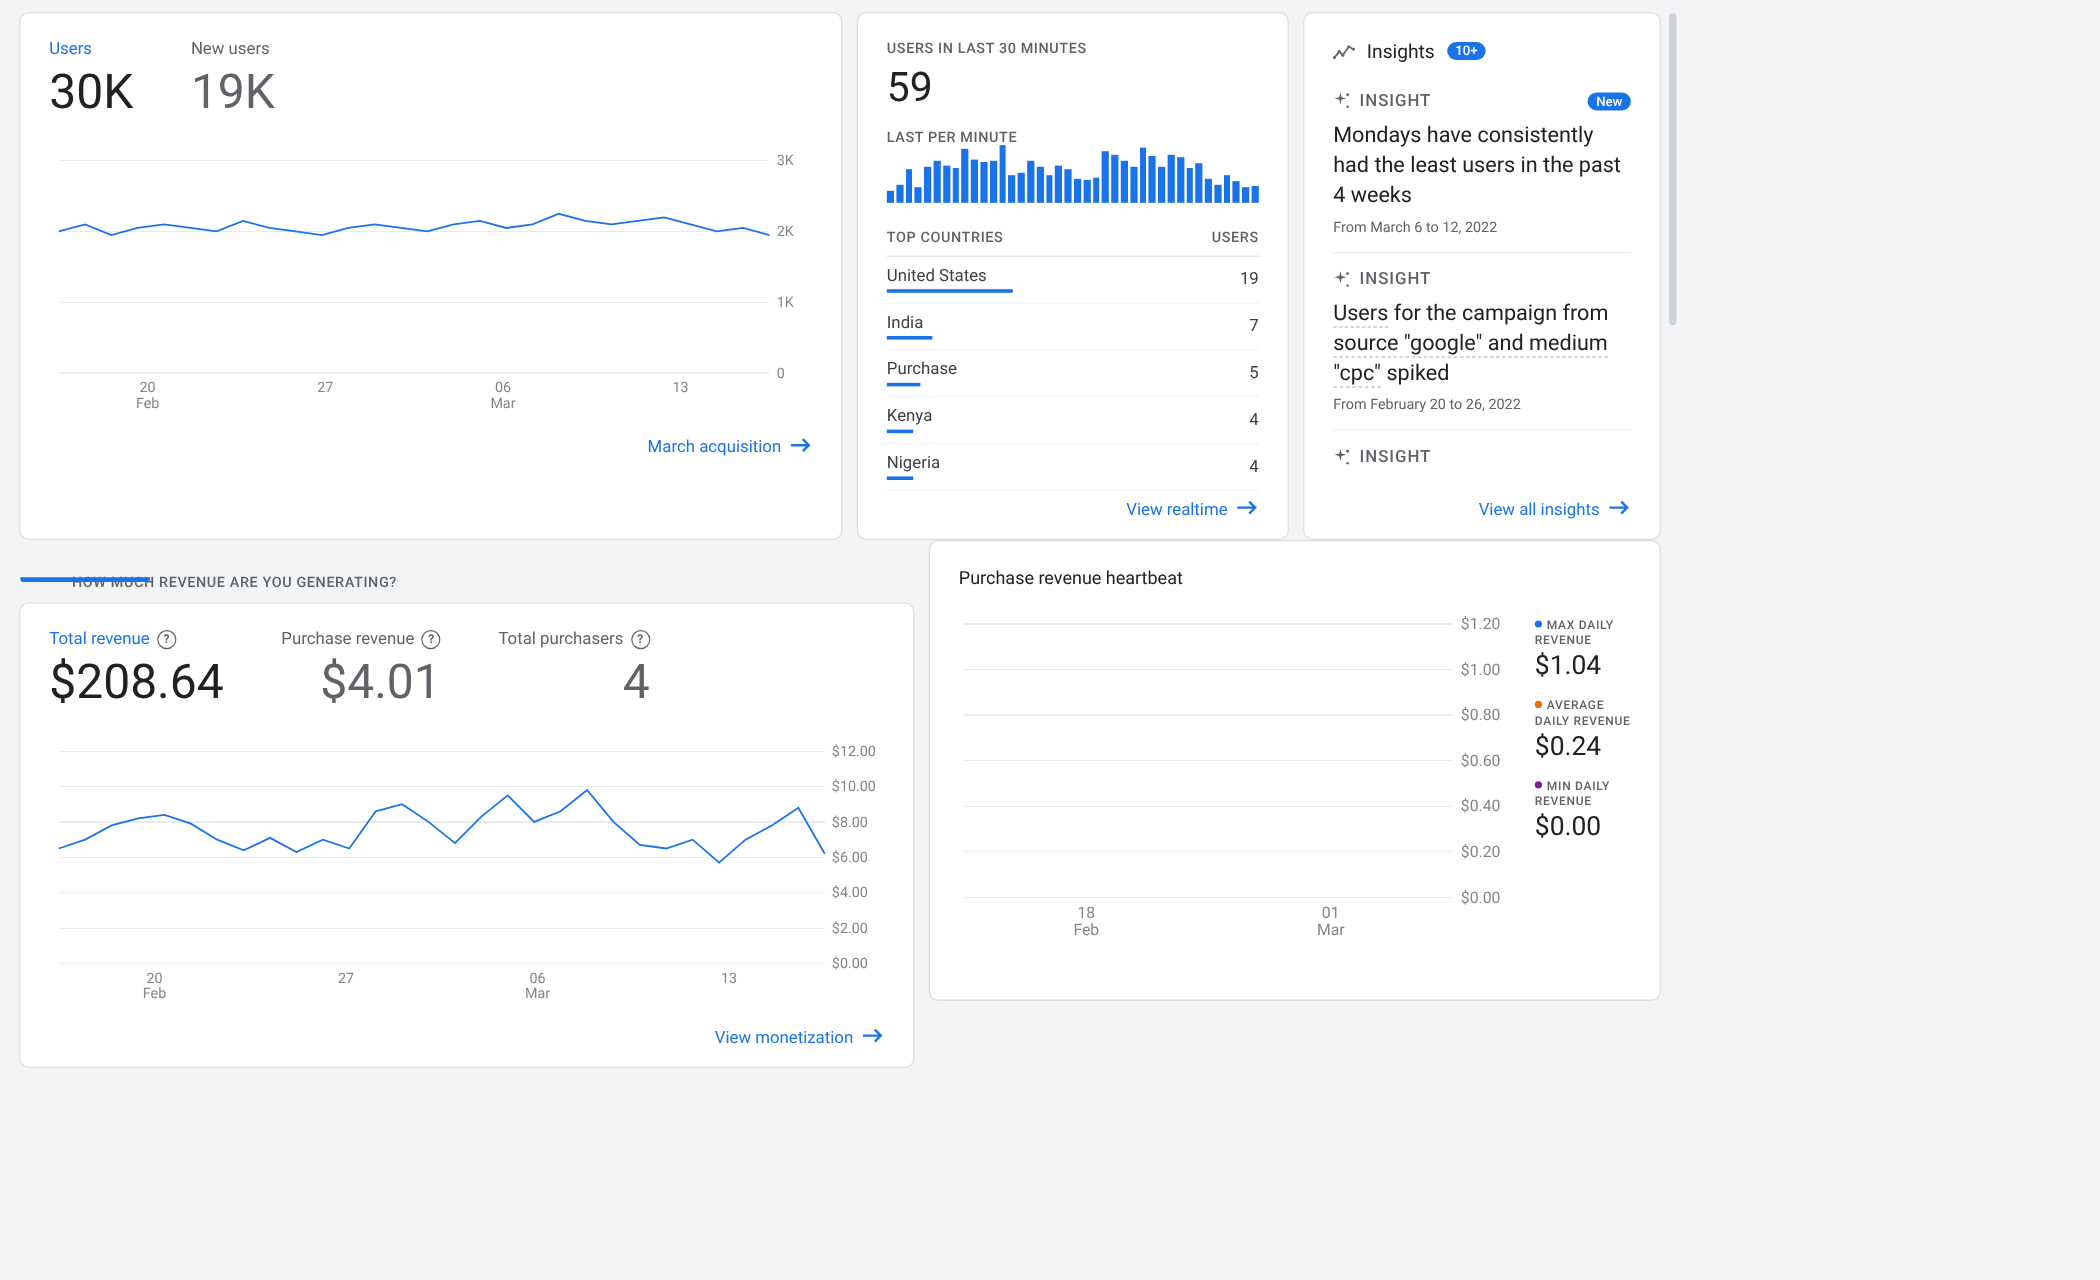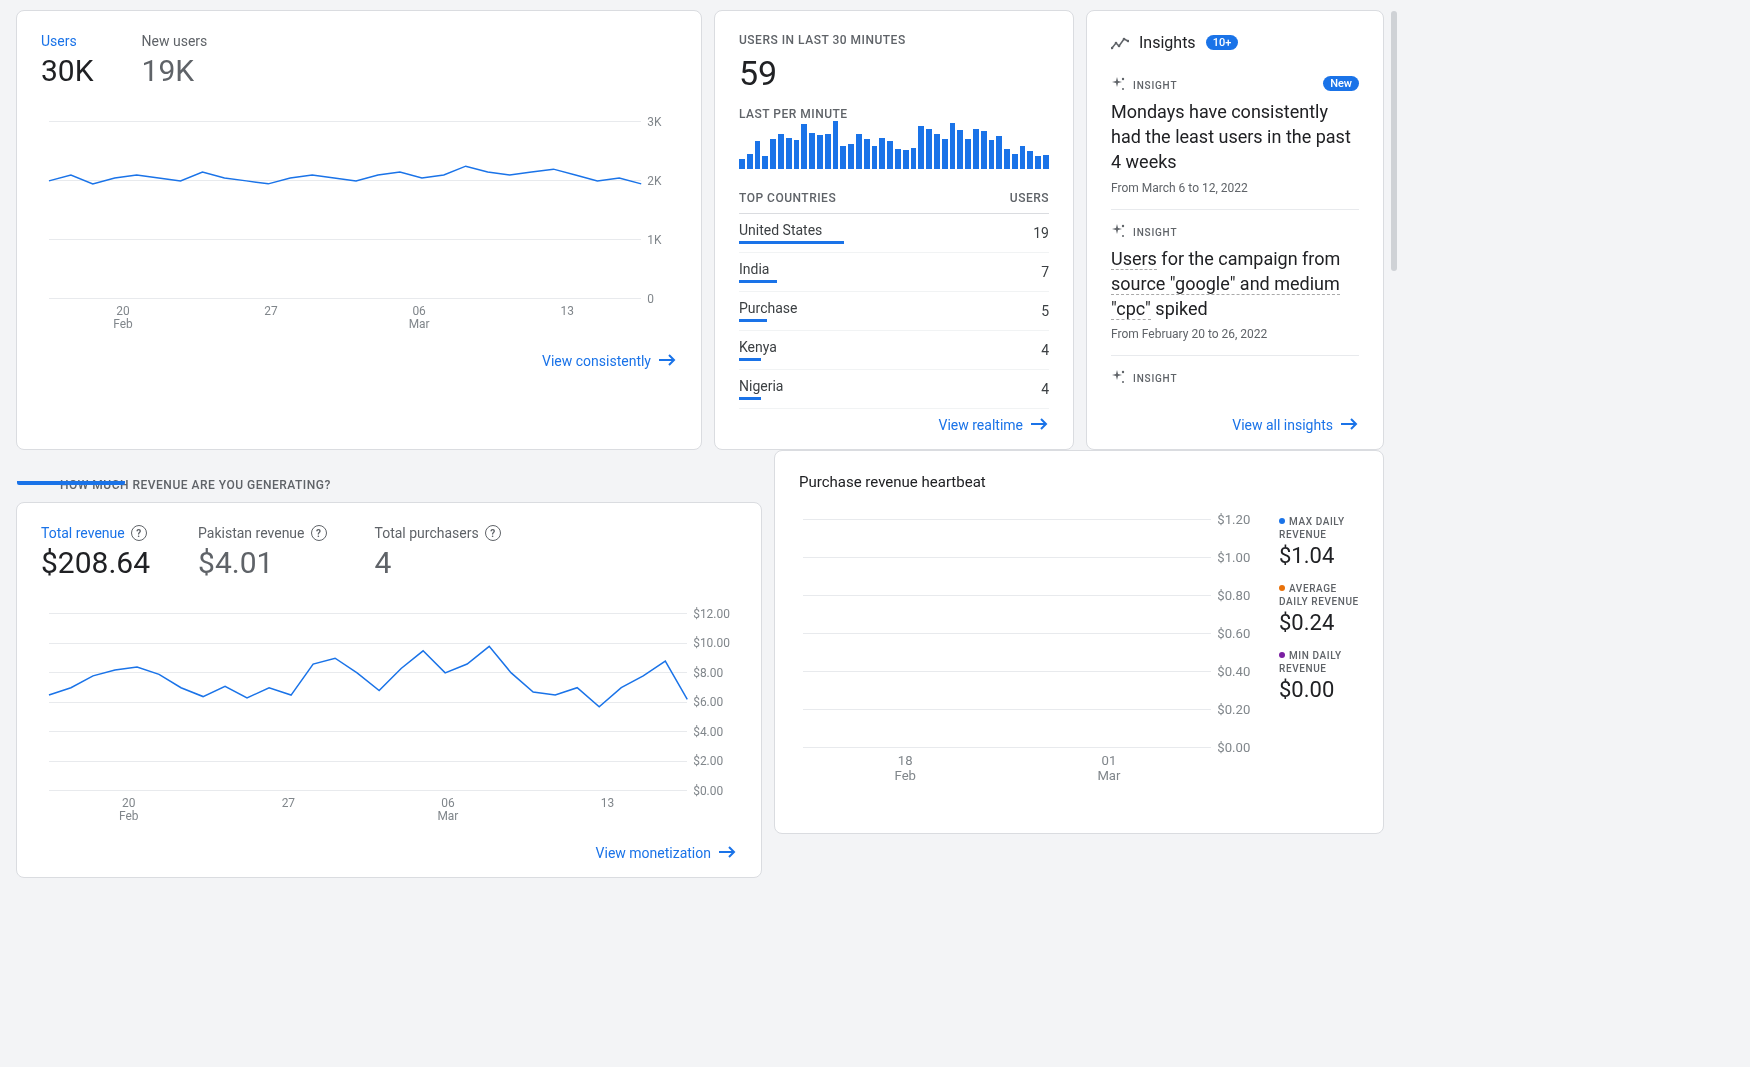--- a/index.html
+++ b/index.html
@@ -24,21 +24,21 @@
     border:1px solid var(--border);
     border-radius:8px;
     padding:22px 24px 16px;
     display:flex; flex-direction:column;
     position:relative;
   }
   .metric-tabs { display:flex; gap:48px; position:relative; }
   .metric-tab { cursor:pointer; }
   .metric-label { font-size:14px; color:var(--text-light); display:flex; align-items:center; gap:6px;}
   .metric-label.active { color:var(--blue); }
-  .metric-value { font-size:30px; color:#202124; margin-top:4px;}
+  .metric-value { font-size:40px; color:#202124; margin-top:4px;text-align:right;}
   .metric-value.dim { color:var(--text-light); }
   .active-bar { position:absolute; top:-22px; left:-24px; height:4px; background:var(--blue); border-radius:0 0 2px 2px;}
   .active-bar.w2{ width:108px;}
   .chart-wrap { margin-top:24px; }
   .chart-svg { width:100%; }
   .gridline { stroke:#e8eaed; stroke-width:1; shape-rendering:crispEdges;}
   .dataline { fill:none; stroke:var(--blue); stroke-width:1.5;}
   .footer-link {
     display:flex; align-items:center; gap:8px;
     color:var(--blue); font-size:14px;
@@ -52,21 +52,21 @@
   .tbl-row{display:flex;justify-content:space-between;align-items:center;font-size:14px;padding:8px 0;border-bottom:1px solid #f1f3f4;}
   .tbl-row .name{position:relative;padding-bottom:6px;}
   .tbl-row .name::after{content:"";position:absolute;left:0;bottom:0;height:3px;background:var(--blue);width:var(--bw);}
   .insight-head{display:flex;align-items:center;gap:10px;}
   .insight-head .title{font-size:16px;color:#202124;}
   .badge{background:var(--blue);color:#fff;border-radius:10px;font-size:11px;padding:1px 7px;font-weight:500;}
   .badge.new{background:var(--blue);}
   .insight-item{border-top:1px solid #e8eaed;padding:14px 0;}
   .insight-item:first-of-type{border-top:none;margin-top:10px;}
   .insight-row{display:flex;align-items:center;justify-content:space-between;margin-bottom:8px;}
-  .insight-row .lbl{display:flex;align-items:flex-end;gap:8px;font-size:10px;letter-spacing:.8px;color:var(--text-light);font-weight:500;}
+  .insight-row .lbl{display:flex;align-items:center;gap:8px;font-size:14px;letter-spacing:.8px;color:var(--text-light);font-weight:500;}
   .insight-body{font-size:18px;color:#202124;line-height:1.4;margin-bottom:6px;}
   .insight-date{font-size:12px;color:var(--text-light);}
   .section-title{font-size:12px;letter-spacing:.5px;color:var(--text-light);margin:28px 0 10px;font-weight:500;padding-left:44px;}
   .stats-legend{font-size:10px;letter-spacing:.6px;color:var(--text-light);line-height:1.3;font-weight:500;}
   .stats-val{font-size:22px;color:#202124;margin:2px 0 14px;}
   .dot{display:inline-block;width:6px;height:6px;border-radius:50%;margin-right:4px;vertical-align:1px;}
   .help-icon{width:16px;height:16px;border:1.5px solid var(--text-light);border-radius:50%;display:inline-flex;align-items:center;justify-content:center;font-size:10px;color:var(--text-light);font-weight:bold;}
   .spark-icon svg , .trend-icon svg{display:block}
   .dash-under{border-bottom:1px dashed #aaa;}
   .scrollbar{position:absolute;right:-14px;top:0;width:6px;height:260px;background:#cfd2d6;border-radius:3px;}
@@ -105,21 +105,21 @@
           <text x="82.5" y="204" text-anchor="middle" fill="#80868b" font-size="12">20</text>
           <text x="82.5" y="217" text-anchor="middle" fill="#80868b" font-size="12">Feb</text>
           <text x="231.5" y="204" text-anchor="middle" fill="#80868b" font-size="12">27</text>
           <text x="380.5" y="204" text-anchor="middle" fill="#80868b" font-size="12">06</text>
           <text x="380.5" y="217" text-anchor="middle" fill="#80868b" font-size="12">Mar</text>
           <text x="529.5" y="204" text-anchor="middle" fill="#80868b" font-size="12">13</text>
           <path class="dataline" d="M8.0 69.3 L30.1 63.4 L52.1 72.3 L74.2 66.4 L96.3 63.4 L118.4 66.4 L140.4 69.3 L162.5 60.4 L184.6 66.4 L206.7 69.3 L228.7 72.3 L250.8 66.4 L272.9 63.4 L295.0 66.4 L317.0 69.3 L339.1 63.4 L361.2 60.4 L383.3 66.4 L405.3 63.4 L427.4 54.5 L449.5 60.4 L471.6 63.4 L493.6 60.4 L515.7 57.5 L537.8 63.4 L559.9 69.3 L581.9 66.4 L604.0 72.3 "></path>
         </svg>
     </div>
     <div class="footer-link">
-      <span>View consistently</span>
+      <span>March acquisition</span>
       <span>
         <svg width="18" height="12" viewBox="0 0 18 12">
             <path d="M0 6h15M10 1l5 5-5 5" stroke="#1a73e8" stroke-width="2" fill="none"></path>
           </svg>
       </span>
     </div>
   </div>
 
   <div class="card" style="flex:0 0 360px">
     <div class="tiny-title">USERS IN LAST 30 MINUTES</div>
@@ -287,21 +287,21 @@
       <div class="metric-tabs" id="rev-tabs">
           <div class="metric-tab">
             <div class="metric-label active">
               <span>Total revenue</span>
               <span class="help-icon">?</span>
             </div>
             <div class="metric-value">$208.64</div>
           </div>
           <div class="metric-tab">
             <div class="metric-label">
-              <span>Pakistan revenue</span>
+              <span>Purchase revenue</span>
               <span class="help-icon">?</span>
             </div>
             <div class="metric-value dim">$4.01</div>
           </div>
           <div class="metric-tab">
             <div class="metric-label">
               <span>Total purchasers</span>
               <span class="help-icon">?</span>
             </div>
             <div class="metric-value dim">4</div>

